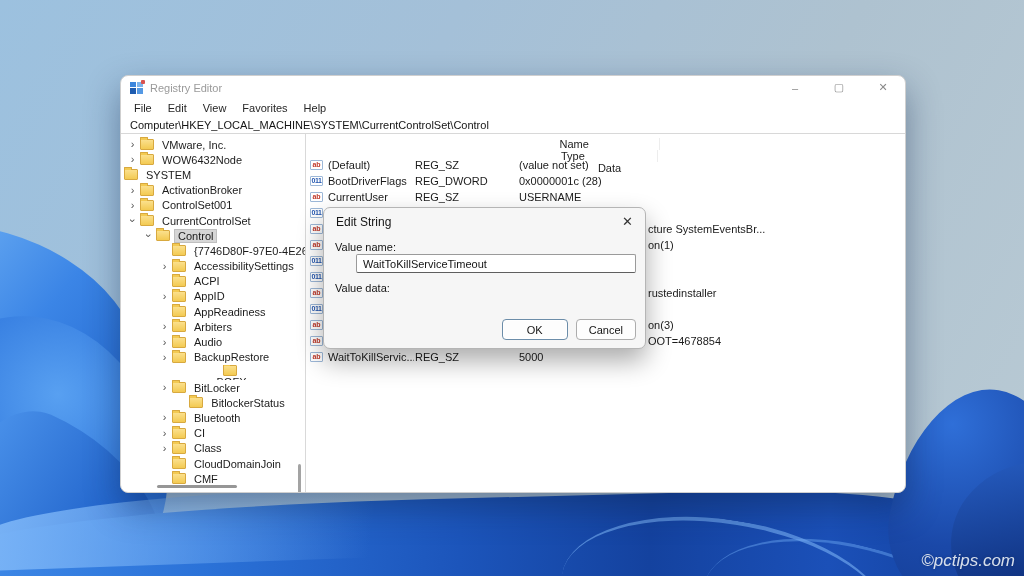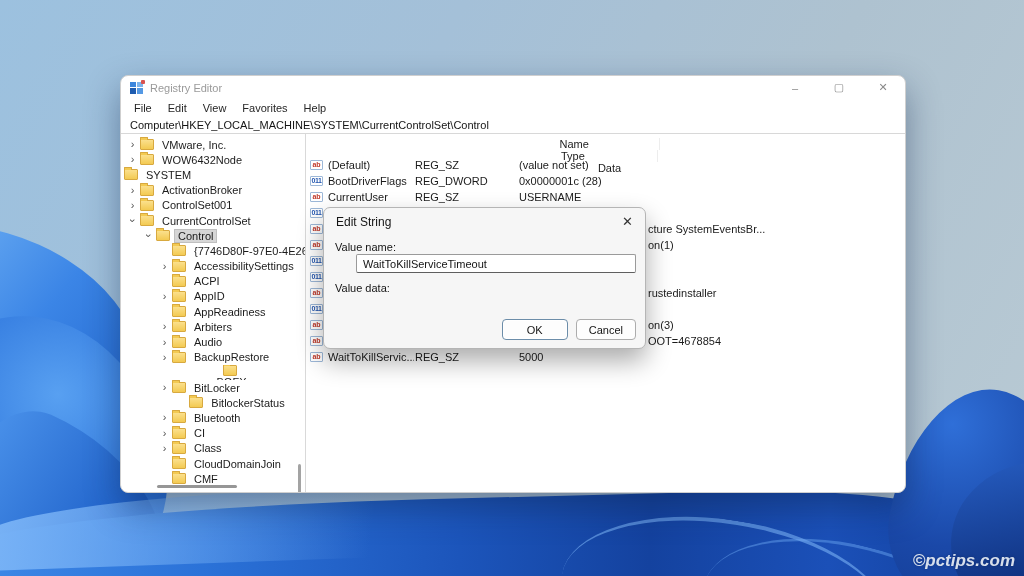--- a/index.html
+++ b/index.html
@@ -104,21 +104,21 @@
   .dfield2 { position:absolute; top:87px; left:9px; right:9px; height:21px; background:#fff;
     border:1px solid #8f8f8f; border-bottom:2px solid #0067c0; border-radius:2px 2px 0 0;
     display:flex; align-items:center; padding:0 6px; }
   .caret { display:inline-block; width:1px; height:12px; background:#000; margin-left:1px; }
   .dbuttons { position:absolute; right:9px; bottom:8px; display:flex; gap:8px; }
   .btn { min-width:58px; height:21px; padding:0 12px; border-radius:4px; background:#fdfdfd;
     border:1px solid #acacac; display:flex; align-items:center; justify-content:center; }
   .btn.default { min-width:66px; border:1.6px solid #6c8da9; box-shadow:inset 0 0 0 1px #ffffff; }
 
   .watermark { position:absolute; right:9px; bottom:5px; z-index:60; font-size:17px;
-    font-weight:bold; font-style:italic; color:rgba(232,238,244,.92);
+    font-weight:normal; font-style:italic; color:rgba(232,238,244,.92);
     text-shadow:0 0 3px rgba(10,35,90,.45); }
 </style>
 </head>
 <body>
 
 <div class="stage">
   <div class="petal p-left-tip"></div>
   <div class="petal p-left-big"></div>
   <div class="petal p-left-sliver"></div>
   <div class="petal wave"></div>

